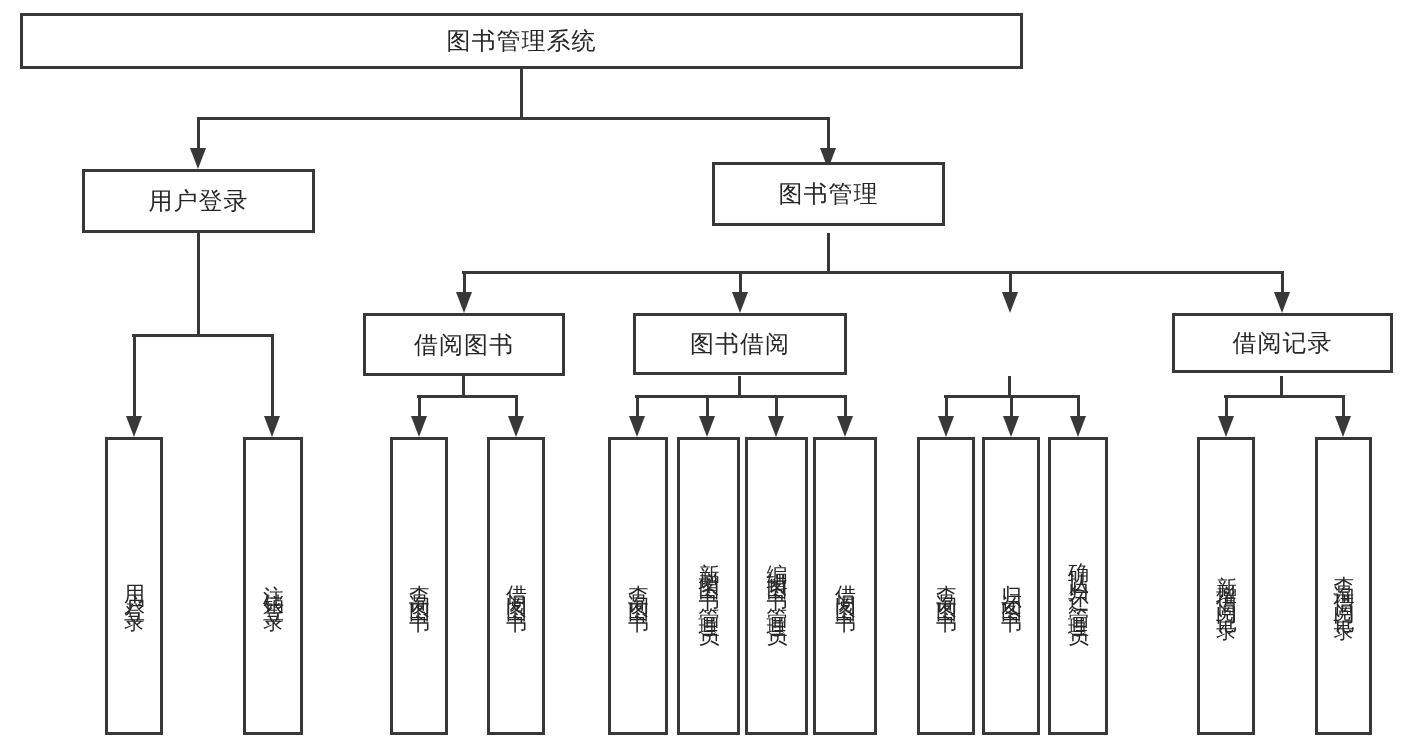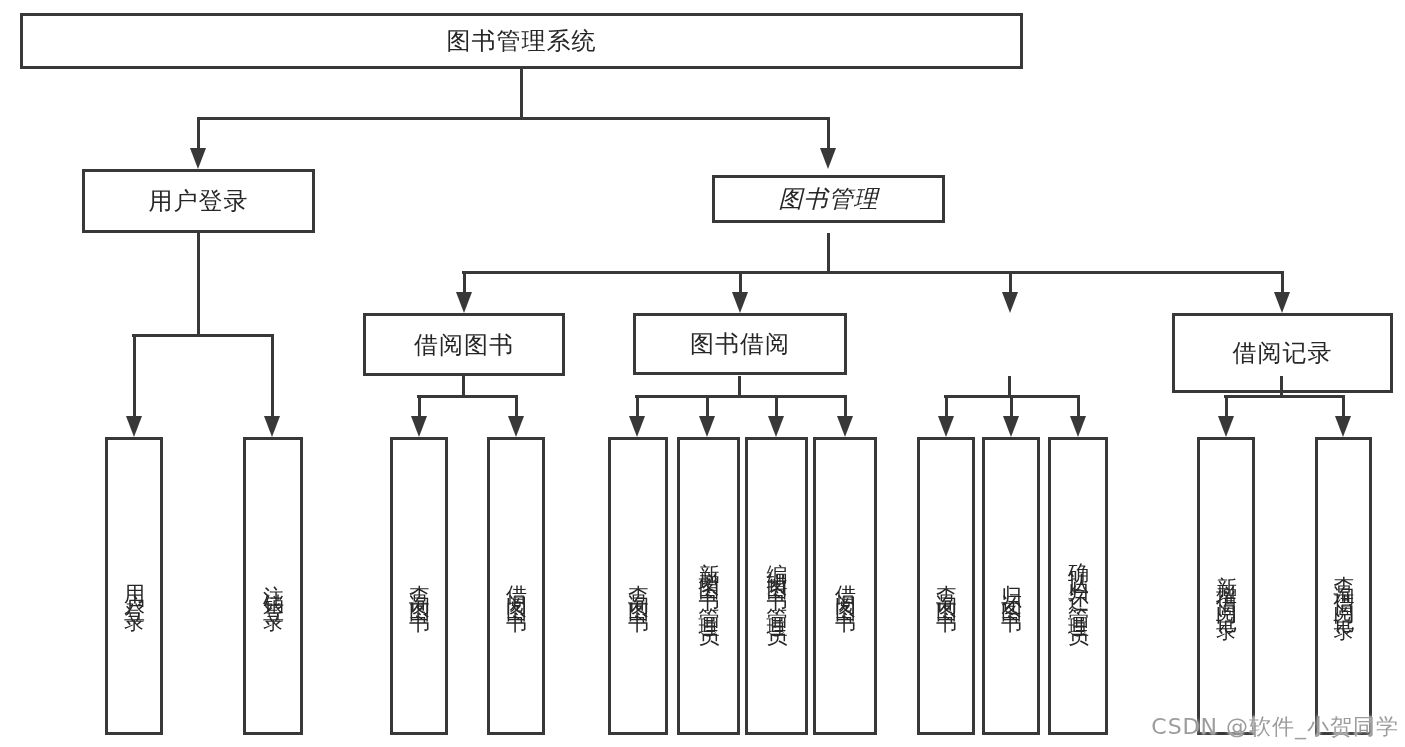--- a/index.html
+++ b/index.html
@@ -58,21 +58,21 @@
       <div class="head"></div>
     </div>
   <div class="arrow" style="left:820px;top:117px;height:52px;">
       <div class="stem"></div>
       <div class="head"></div>
     </div>
 
   <div class="box" style="left:82px;top:169px;width:233px;height:64px;">
     <span class="hlabel">用户登录</span>
   </div>
-  <div class="box" style="left:712px;top:175px;width:233px;height:48px;font-style:italic;">
+  <div class="box" style="left:712px;top:162px;width:233px;height:64px;">
     <span class="hlabel">图书管理</span>
   </div>
 
   <div class="vline" style="left:197px;top:233px;height:103px;"></div>
   <div class="hline" style="left:132px;top:334px;width:142px;"></div>
   <div class="arrow" style="left:126px;top:334px;height:103px;">
       <div class="stem"></div>
       <div class="head"></div>
     </div>
   <div class="arrow" style="left:264px;top:334px;height:103px;">
@@ -98,21 +98,21 @@
       <div class="stem"></div>
       <div class="head"></div>
     </div>
 
   <div class="box" style="left:363px;top:313px;width:202px;height:63px;">
     <span class="hlabel">借阅图书</span>
   </div>
   <div class="box" style="left:633px;top:313px;width:214px;height:62px;">
     <span class="hlabel">图书借阅</span>
   </div>
-  <div class="box" style="left:1172px;top:313px;width:221px;height:80px;">
+  <div class="box" style="left:1172px;top:313px;width:221px;height:60px;">
     <span class="hlabel">借阅记录</span>
   </div>
 
   <div class="vline" style="left:462px;top:376px;height:21px;"></div>
   <div class="hline" style="left:417px;top:395px;width:101px;"></div>
   <div class="arrow" style="left:411px;top:395px;height:42px;">
       <div class="stem"></div>
       <div class="head"></div>
     </div>
   <div class="arrow" style="left:508px;top:395px;height:42px;">
@@ -202,15 +202,14 @@
     <span class="vtext">确认归还（管理员）</span>
   </div>
 
   <div class="box leaf" style="left:1197px;width:58px;">
     <span class="vtext">新增借阅记录</span>
   </div>
   <div class="box leaf" style="left:1315px;width:57px;">
     <span class="vtext">查询借阅记录</span>
   </div>
 
-  <div class="watermark">CSDN @软件_小贺同学</div>
 
 </div>
 
 </body></html>

